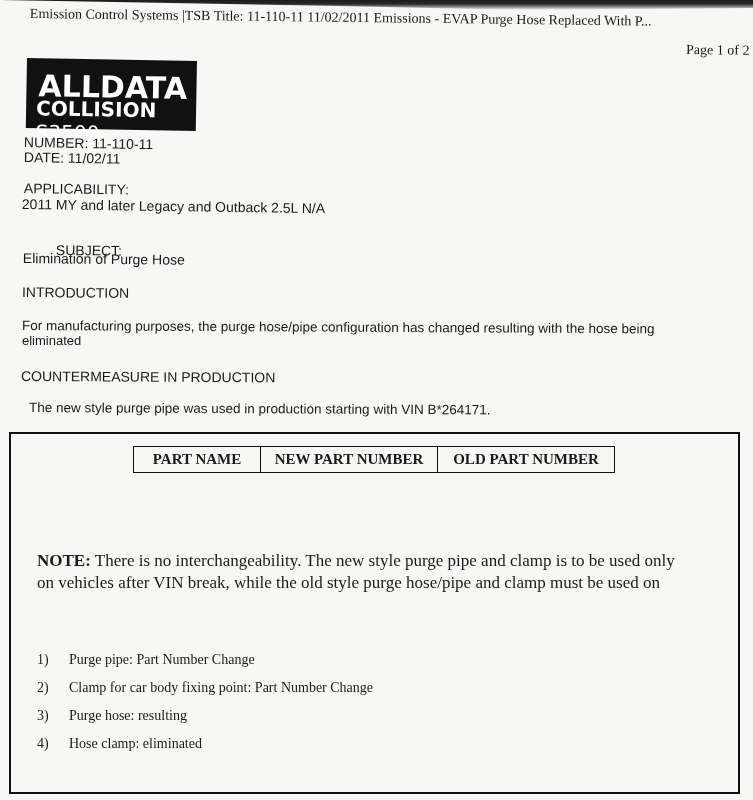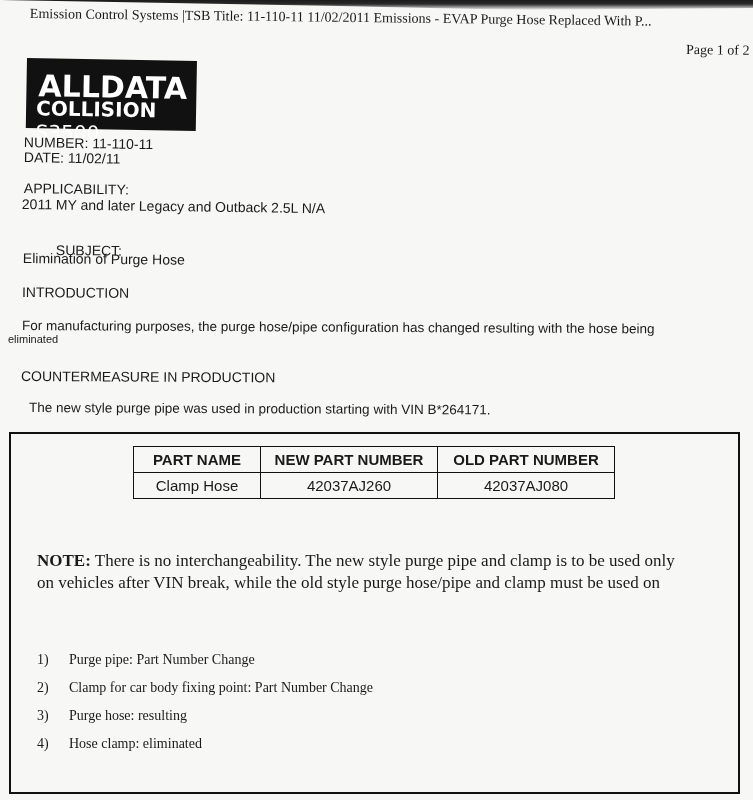--- a/index.html
+++ b/index.html
@@ -40,21 +40,21 @@
       position: absolute; left: 9px; top: 432px; width: 727px; height: 358px;
       border: 2px solid #111; border-left-width: 2px;
     }
     table.parts {
       position: absolute; left: 122px; top: 12px; border-collapse: collapse;
       font-size: 15px; font-family: "Liberation Sans", sans-serif;
     }
     table.parts th, table.parts td {
       border: 1.5px solid #111; text-align: center; padding: 2px 8px; height: 21px;
     }
-    table.parts th { font-weight: bold; font-size: 15px; }
+    table.parts th { font-weight: bold; font-size: 15px; font-family: Liberation Serif, serif; }
     .note {
       position: absolute; left: 26px; top: 116px; width: 700px;
       font-family: "Liberation Serif", serif; font-size: 17px; line-height: 22px;
     }
     .note b { font-weight: bold; }
     .items {
       position: absolute; left: 26px; top: 212px;
       font-family: "Liberation Serif", serif; font-size: 14px;
     }
     .items .it { height: 28px; line-height: 28px; white-space: nowrap; }
@@ -82,40 +82,35 @@
 <div class="field" style="left:24px; top:149px; transform:rotate(1deg);">DATE: 11/02/11</div>
 
 <div class="field" style="left:24px; top:180px; transform:rotate(0.8deg);">APPLICABILITY:</div>
 <div class="field" style="left:22px; top:196px; transform:rotate(0.8deg);">2011 MY and later Legacy and Outback 2.5L N/A</div>
 
 <div class="field" style="left:24px; top:242px; transform:rotate(0.6deg);margin-left:32px;">SUBJECT:</div>
 <div class="field" style="left:23px; top:250px; transform:rotate(0.6deg);">Elimination of Purge Hose</div>
 
 <div class="field" style="left:22px; top:284px; transform:rotate(0.5deg);">INTRODUCTION</div>
 <div class="field" style="left:22px; top:318px; transform:rotate(0.3deg); font-size:13.5px;">For manufacturing purposes, the purge hose/pipe configuration has changed resulting with the hose being</div>
-<div class="field" style="left:8px; top:333px; font-size:11px;">eliminated</div>
+<div class="field" style="left:22px; top:333px; font-size:13px;">eliminated</div>
 
 <div class="field" style="left:21px; top:368px; transform:rotate(0.3deg);">COUNTERMEASURE IN PRODUCTION</div>
 <div class="field" style="left:29px; top:400px; transform:rotate(0.3deg); font-size:13.5px;">The new style purge pipe was used in production starting with VIN B*264171.</div>
 
 <div class="box">
   <table class="parts">
     <thead>
       <tr>
         <th style="width:110px;">PART NAME</th>
         <th style="width:160px;">NEW PART NUMBER</th>
         <th style="width:160px;">OLD PART NUMBER</th>
       </tr>
     </thead>
     <tbody>
-      <tr>
-        <td>Clamp Hose</td>
-        <td>42037AJ260</td>
-        <td>42037AJ080</td>
-      </tr>
     </tbody>
   </table>
 
   <div class="note">
     <div><b>NOTE:</b> <span>There is no interchangeability. The new style purge pipe and clamp is to be used only</span></div>
     <div>on vehicles after VIN break, while the old style purge hose/pipe and clamp must be used on</div>
   </div>
 
   <div class="items">
     <div class="it"><span class="num">1)</span><span>Purge pipe: Part Number Change</span></div>

